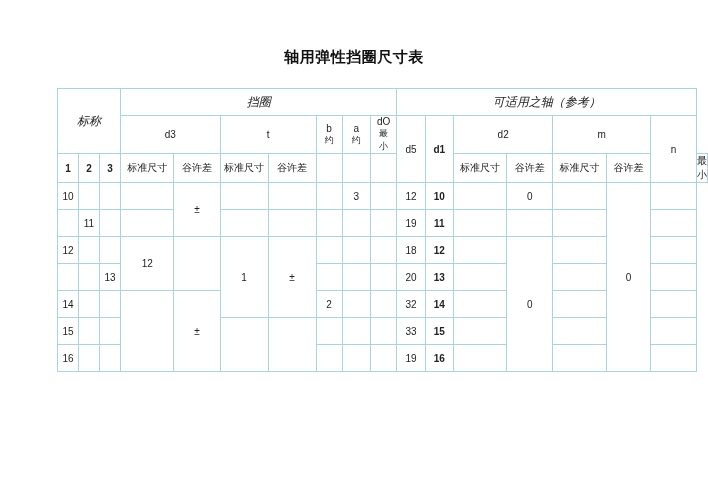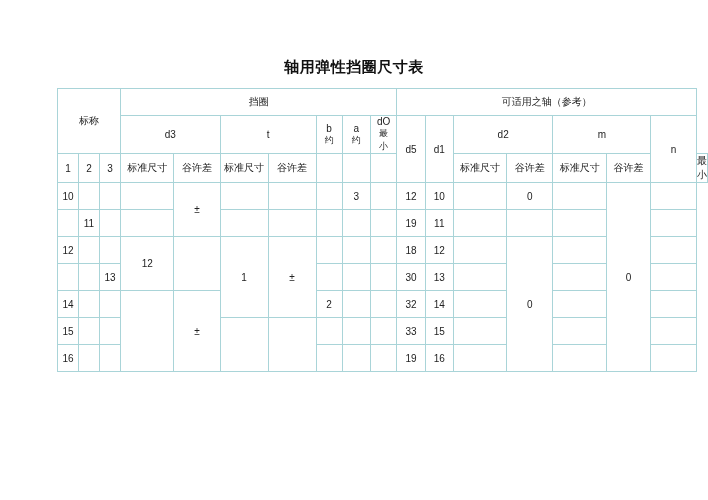--- a/index.html
+++ b/index.html
@@ -10,21 +10,21 @@
     color:#1a1a1a;
     overflow:hidden;
   }
   #page{
     position:relative;
     width:708px;height:500px;
     box-sizing:border-box;
   }
   .title{
     position:absolute;
-    top:58px;left:0;width:708px;
+    top:48px;left:0;width:708px;
     text-align:center;
     font-size:15px;
     font-weight:bold;
     letter-spacing:.5px;
     color:#111;
   }
   table.sheet{
     position:absolute;
     top:88px;left:57px;
     border-collapse:collapse;
@@ -33,23 +33,23 @@
   }
   table.sheet td{
     border:1px solid #a9d4d8;
     text-align:center;
     vertical-align:middle;
     padding:0;
     height:26px;
     color:#222;
     background:#ffffff;
   }
-  .hd{ background:#d9f2f6; font-size:10px; }
+  .hd{ background:#d9f2f6; font-size:12px;font-style:italic; }
   .hd2{ background:#d9f2f6; font-size:10px; }
-  .cyan{ background:#00bff0; color:#ffffff; font-weight:normal; }
+  .cyan{ background:#00bff0; color:#ffffff; font-weight:bold; }
   .peach{ background:#f7c39a; }
   .white{ background:#ffffff; }
   .tall{ height:34px; }
   .sm{ font-size:9px; }
 </style>
 </head>
 <body>
 
 <div id="page">
 
@@ -181,21 +181,21 @@
       <td class="white tall"></td>
     </tr>
 
     <tr>
       <td class="white tall"></td>
       <td class="white tall"></td>
       <td class="peach tall">13</td>
       <td class="white tall"></td>
       <td class="white tall"></td>
       <td class="white tall"></td>
-      <td class="white tall">30</td>
+      <td class="white tall">20</td>
       <td class="cyan tall">13</td>
       <td class="peach tall"></td>
       <td class="peach tall"></td>
       <td class="white tall"></td>
     </tr>
 
     <tr>
       <td class="peach tall">14</td>
       <td class="white tall"></td>
       <td class="white tall"></td>

